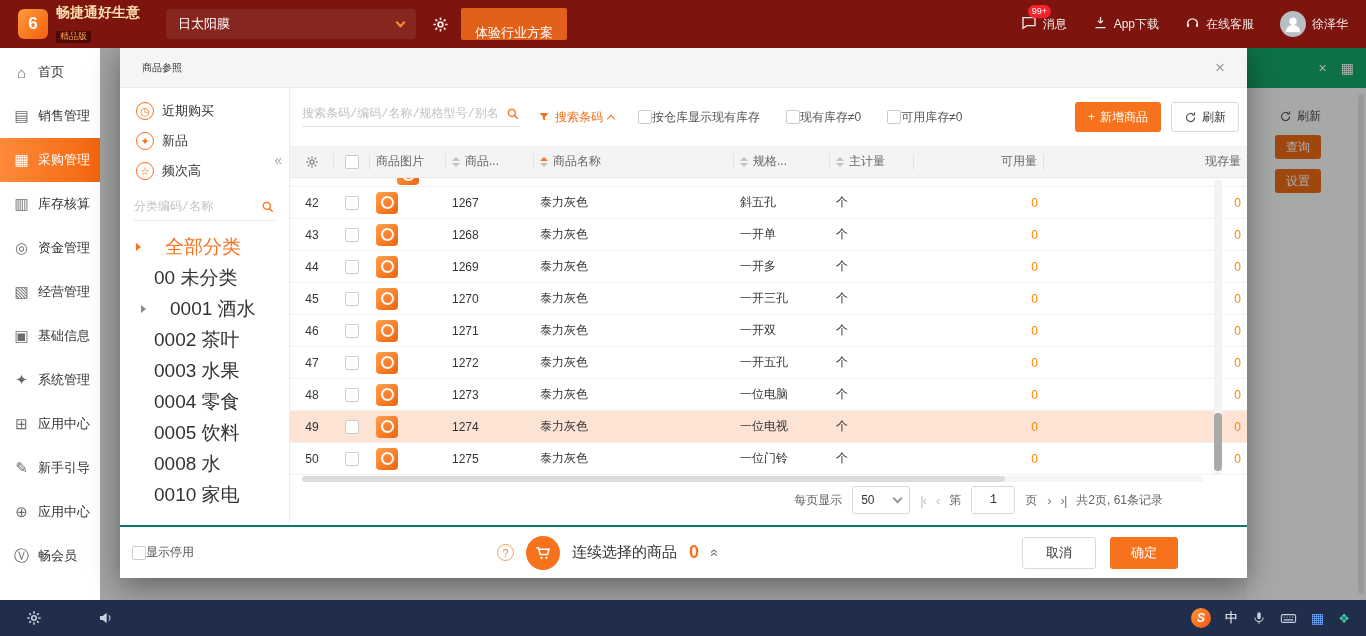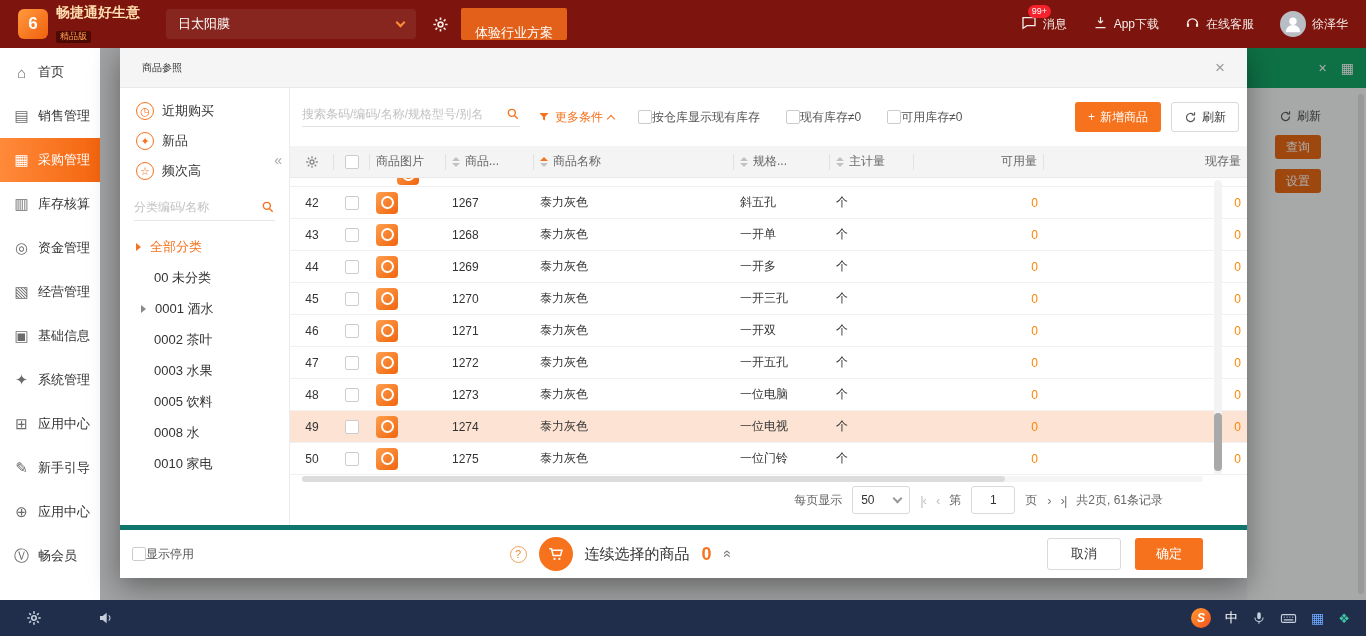--- a/index.html
+++ b/index.html
@@ -3,21 +3,21 @@
 <meta charset="utf-8">
 <style>
   :root{
     --accent:#f7721d; --number:#ff8400; --topbar:#7d140d; --taskbar:#202e4b;
     --hl:#fce3d4; --green:#0fa562;
   }
   *{box-sizing:border-box;margin:0;padding:0}
   html,body{width:1366px;height:636px}
   body{position:relative;overflow:hidden;font-family:"Liberation Sans","DejaVu Sans",sans-serif;
        font-size:12px;color:#333;background:#e9ebee}
-  input{font-family:Liberation Sans, sans-serif}
+  input{font-family:Liberation Mono, monospace}
   input::placeholder{color:#c2c2c2}
 
   
   .topbar{position:absolute;top:0;left:0;right:0;height:48px;background:var(--topbar);
           display:flex;align-items:center;padding:0 18px;z-index:30;color:#fff}
   .logo{width:30px;height:30px;border-radius:6px;background:linear-gradient(135deg,#ff9a3d,#f2600d);
         display:flex;align-items:center;justify-content:center;font-weight:bold;font-size:17px;color:#fff}
   .brand-col{margin-left:8px;display:flex;flex-direction:column;line-height:1.1}
   .brand-name{color:#ffdcae;font-weight:bold;font-size:14px}
   .brand-edition{margin-top:10px;align-self:flex-start;background:#4d0a05;color:#ff9e4d;font-size:9px;
@@ -67,21 +67,21 @@
   
   .l-panel{width:170px;border-right:1px solid #ececec;padding-top:8px;position:relative;flex:none}
   .qf{height:30px;display:flex;align-items:center;gap:8px;padding-left:16px;font-size:13px;cursor:pointer}
   .qf-ic{width:18px;height:18px;border:1px solid var(--accent);border-radius:50%;color:var(--accent);
          font-size:11px;display:flex;align-items:center;justify-content:center;flex:none}
   .collapse{position:absolute;right:7px;top:64px;color:#a8a8a8;font-size:14px;cursor:pointer}
   .l-search{margin:14px 14px 4px;display:flex;align-items:center;border-bottom:1px solid #e6e6e6;
             padding-bottom:6px;gap:6px}
   .l-search input{border:none;outline:none;flex:1;font-size:12px;min-width:0}
   .tree{margin-top:10px}
-  .tnode{height:31px;display:flex;align-items:center;font-size:13px;padding-left:16px;gap:9px;cursor:pointer}
+  .tnode{height:31px;display:flex;align-items:center;font-size:19px;padding-left:16px;gap:24px;cursor:pointer}
   .t-caret{width:0;height:0;border-left:5px solid #8a8a8a;border-top:4px solid transparent;
            border-bottom:4px solid transparent;flex:none}
   .tnode.root{color:var(--accent)}
   .tnode.root .t-caret{border-left-color:var(--accent)}
   .tnode.child{padding-left:34px}
   .tnode.child.has-caret{padding-left:21px}
 
   
   .content{flex:1;display:flex;flex-direction:column;position:relative;min-width:0}
   .toolbar{height:58px;display:flex;align-items:center;padding:0 8px 0 12px;flex:none}
@@ -140,22 +140,22 @@
   .hthumb{position:absolute;left:0;top:0;height:6px;width:78%;background:#dcdcdc;border-radius:3px;cursor:pointer}
   .pp-select{width:58px;height:28px;border:1px solid #d9d9d9;border-radius:3px;display:flex;align-items:center;
              padding:0 8px;background:#fff;cursor:pointer;color:#333}
   .pp-select .chev-dn{margin-left:auto;border-color:#999}
   .pg-nav{font-size:13px;color:#c0c0c0;cursor:pointer;letter-spacing:-1px}
   .pg-nav.en{color:#777}
   .pg-input{width:44px;height:28px;border:1px solid #d9d9d9;border-radius:3px;text-align:center;
             font-size:12px;color:#333;outline:none}
 
   
-  .m-footer{height:53px;border-top:5px solid #0f766e;display:flex;align-items:center;
-            padding:0 44px 0 12px;flex:none;background:#fff}
+  .m-footer{height:53px;border-top:2px solid #0f766e;display:flex;align-items:center;
+            padding:0 69px 0 12px;flex:none;background:#fff}
   .f-center{display:flex;align-items:center;gap:12px;margin:0 auto}
   .help{width:17px;height:17px;border-radius:50%;border:1px solid #f0a35f;color:#f08a2d;font-size:11px;
         display:flex;align-items:center;justify-content:center;cursor:pointer}
   .cart{width:34px;height:34px;border-radius:50%;background:var(--accent);display:flex;align-items:center;
         justify-content:center;cursor:pointer;flex:none}
   .sel-label{font-size:15px;color:#333}
   .sel-count{font-size:18px;color:var(--accent);font-weight:bold}
   .fold{color:#777;font-size:14px;transform:rotate(90deg);display:inline-block;cursor:pointer}
   .f-right{display:flex;align-items:center}
   .btn-cancel{width:74px;height:32px;background:#fff;border:1px solid #d9d9d9;border-radius:3px;color:#333;
@@ -349,20 +349,23 @@
             <span class="t-caret"></span>
             <span>0001 酒水</span>
           </div>
           <div class="tnode child">
             <span>0002 茶叶</span>
           </div>
           <div class="tnode child">
             <span>0003 水果</span>
           </div>
           <div class="tnode child">
+            <span>0004 零食</span>
+          </div>
+          <div class="tnode child">
             <span>0005 饮料</span>
           </div>
           <div class="tnode child">
             <span>0008 水</span>
           </div>
           <div class="tnode child">
             <span>0010 家电</span>
           </div>
         </div>
     </div>
@@ -373,21 +376,21 @@
           <input type="text" placeholder="搜索条码/编码/名称/规格型号/别名" style="">
           <svg viewBox="0 0 24 24" width="14" height="14" fill="none" stroke="#f7721d" stroke-width="2.4">
             <circle cx="10" cy="10" r="6"></circle>
               <path d="M14.5 14.5L20 20"></path>
           </svg>
         </div>
         <div class="more">
           <svg viewBox="0 0 24 24" width="12" height="12" fill="#f7721d">
             <path d="M3 4h18l-7 8v7l-4-2v-5z"></path>
           </svg>
-          <span>更多条件</span>
+          <span>搜索条码</span>
           <span class="chev-up"></span>
         </div>
         <div class="cbs" id="toolbar-checkboxes">
             <label class="cb">
               <span class="cb-box"></span>
               <span>按仓库显示现有库存</span>
             </label>
             <label class="cb">
               <span class="cb-box"></span>
               <span>现有库存≠0</span>

